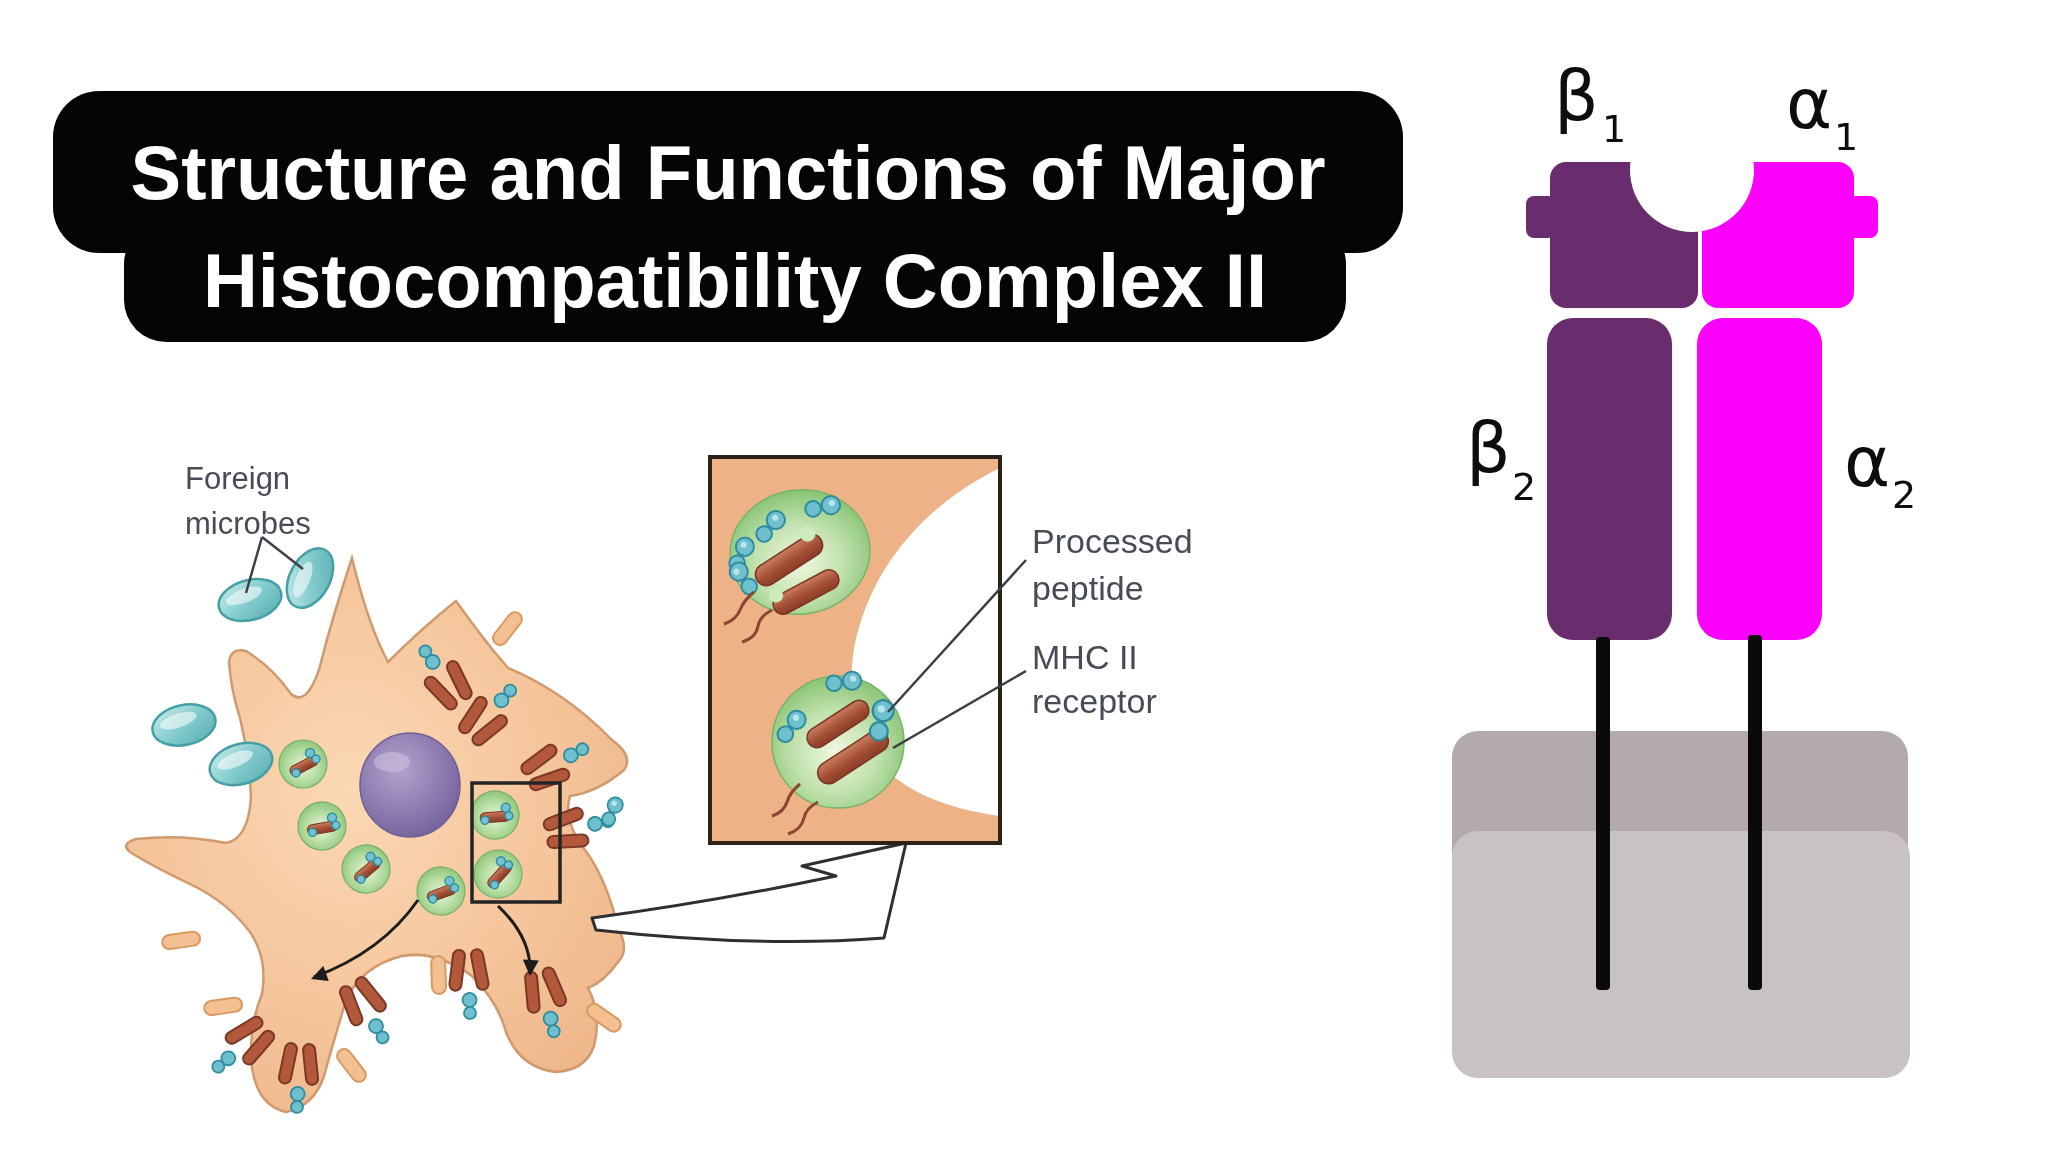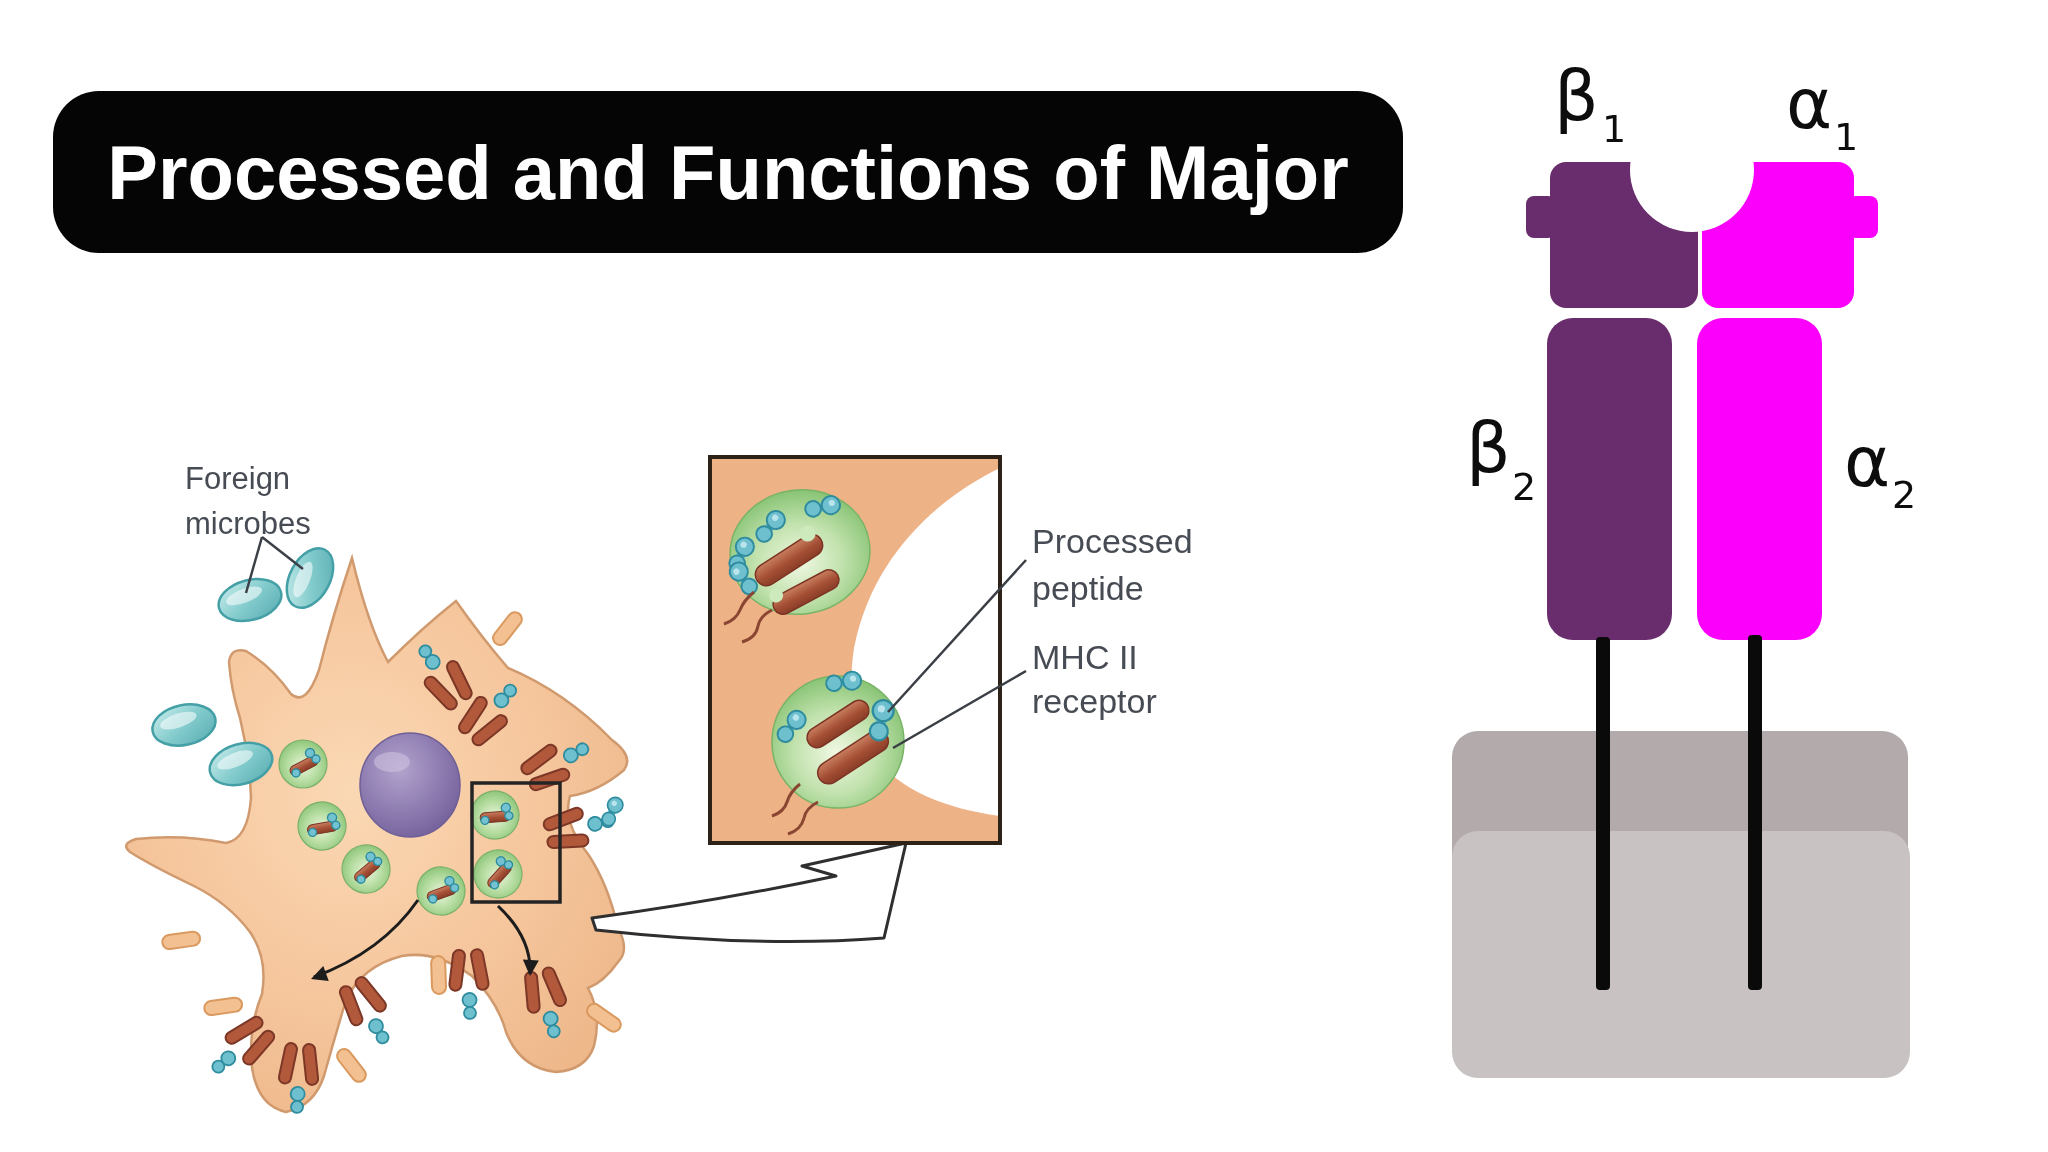--- a/index.html
+++ b/index.html
@@ -14,21 +14,24 @@
   svg{position:absolute;left:0;top:0;}
   .lbl{fill:#474c54;font-family:"Liberation Sans",sans-serif;}
   .greek{fill:#0d0d0d;font-family:"DejaVu Sans",sans-serif;}
 </style>
 </head>
 <body>
 
 <div class="stage">
 
   <div class="title-box l1">
-    <span class="title-text">Processed and Functions of Major</span>
+    <span class="title-text">Structure and Functions of Major</span>
+  </div>
+  <div class="title-box l2">
+    <span class="title-text">Histocompatibility Complex II</span>
   </div>
 
   <svg width="2048" height="1152" viewBox="0 0 2048 1152">
     <defs>
       <radialGradient id="gCell" cx="45%" cy="42%" r="65%">
         <stop offset="0%" stop-color="#fad8b4"></stop>
           <stop offset="55%" stop-color="#f6c79e"></stop>
           <stop offset="100%" stop-color="#eeb88b"></stop>
       </radialGradient>
       <radialGradient id="gNuc" cx="40%" cy="35%" r="70%">

